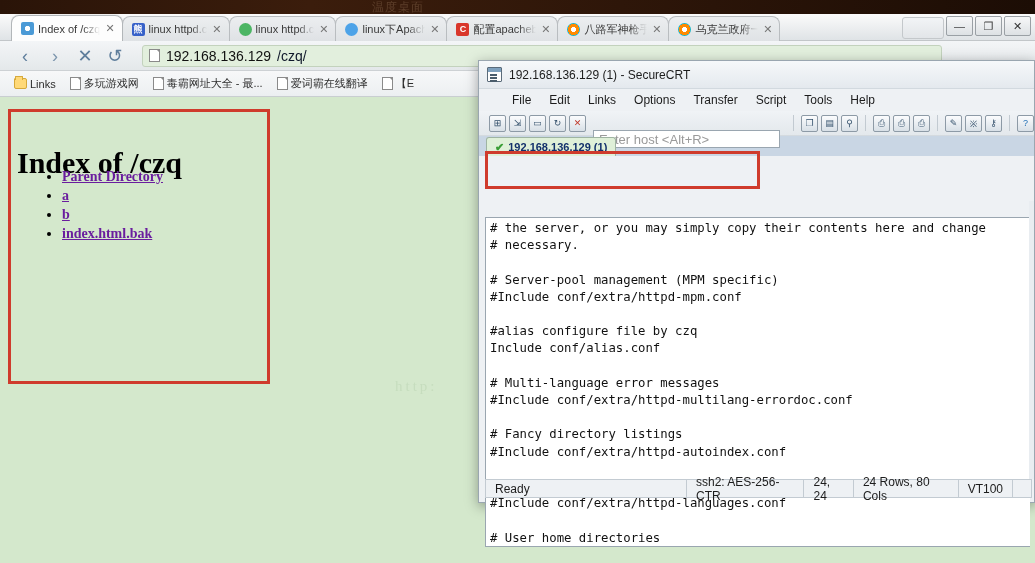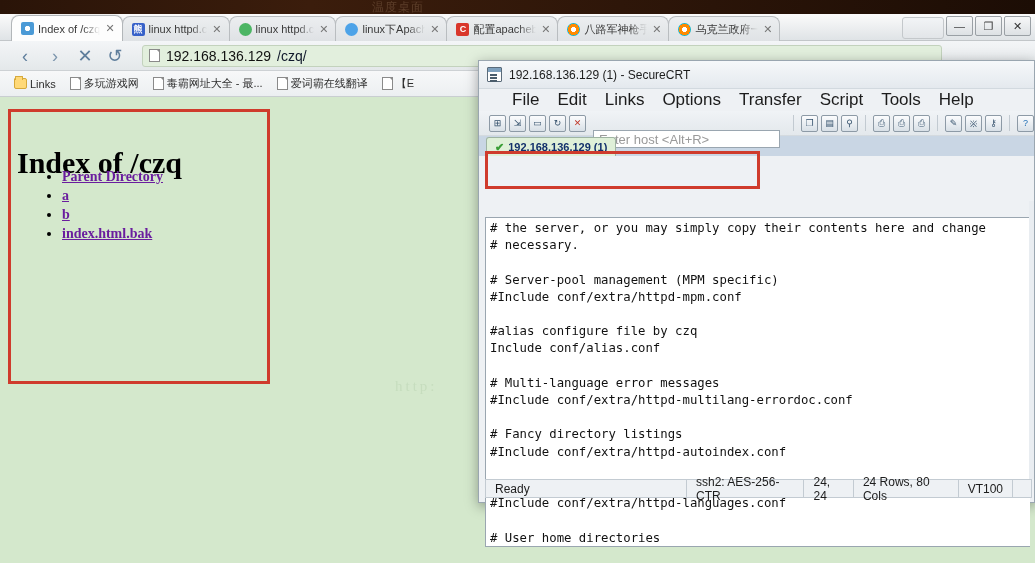--- a/index.html
+++ b/index.html
@@ -154,21 +154,21 @@
   }
   .crt-ico {
     width:15px; height:15px; flex:none; background:#fdfdfd;
     border:1px solid #5a6b7a; border-radius:1px; position:relative;
     background-image:linear-gradient(180deg,#7ea0bd 0 4px,transparent 4px);
   }
   .crt-ico:after{content:""; position:absolute; left:2px; top:6px; width:7px; height:2px;
     background:#4a5c6b; box-shadow:0 3px 0 #4a5c6b, 0 6px 0 #4a5c6b;}
   #crt-menu {
     height:22px; display:flex; align-items:center; gap:0px; padding-left:24px;
-    font-size:17px; color:#1c1c1c; background:#eef1f4;
+    font-size:12px; color:#1c1c1c; background:#eef1f4;
   }
   #crt-menu .mi { padding:2px 9px; }
   #crt-toolbar {
     height:25px; display:flex; align-items:center; gap:3px; padding-left:10px;
     background:linear-gradient(180deg,#f0f3f6,#e3e8ec);
     border-bottom:1px solid #d4dadf;
   }
   .tb-ico { width:17px; height:17px; flex:none; border:1px solid #8d9aa6; border-radius:2px;
             background:linear-gradient(180deg,#fbfcfd,#d8e0e7); position:relative; }
   .tb-ico.sm { font-size:9px; color:#33506b; display:flex; align-items:center; justify-content:center; }

